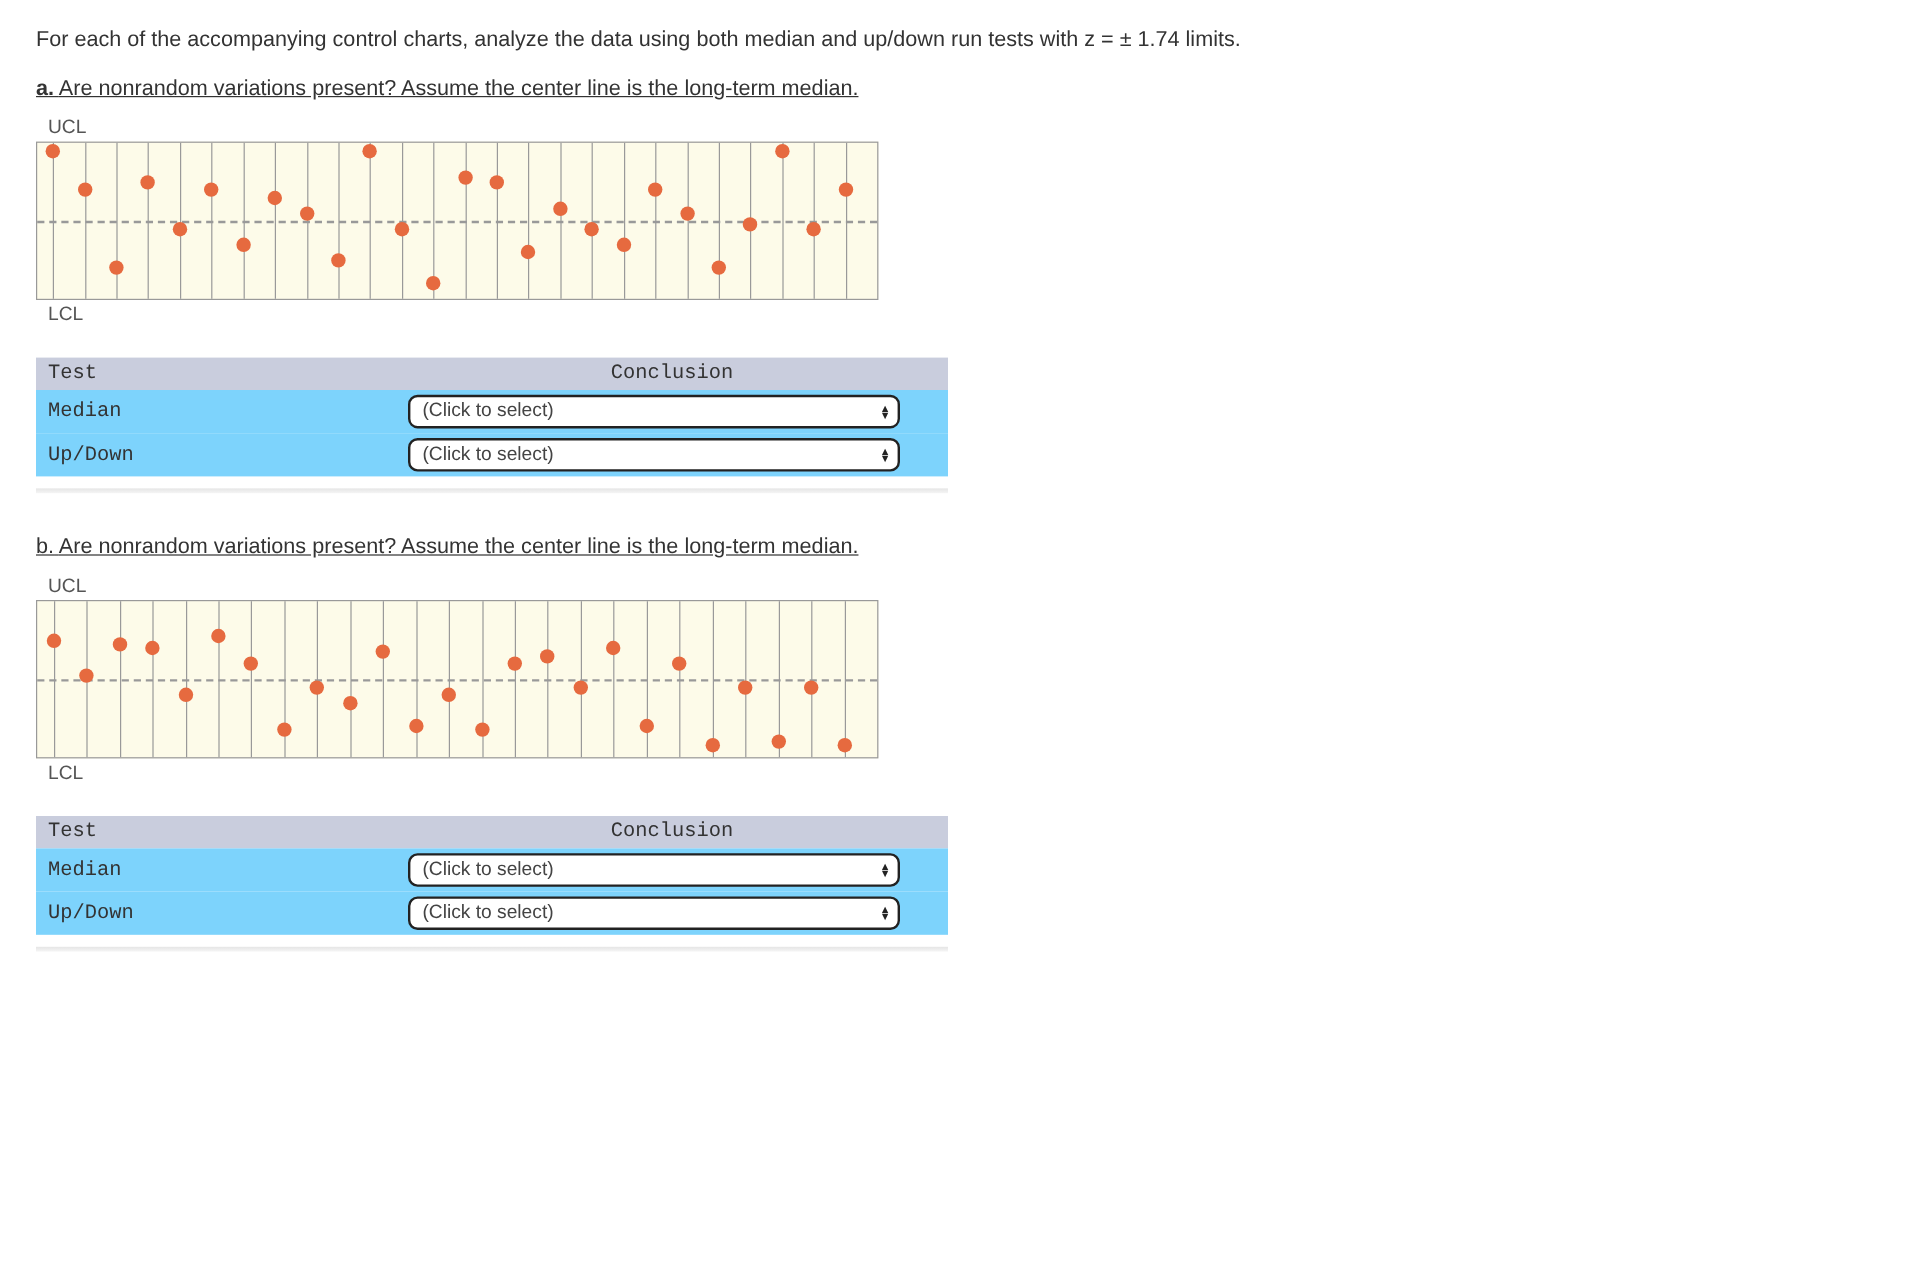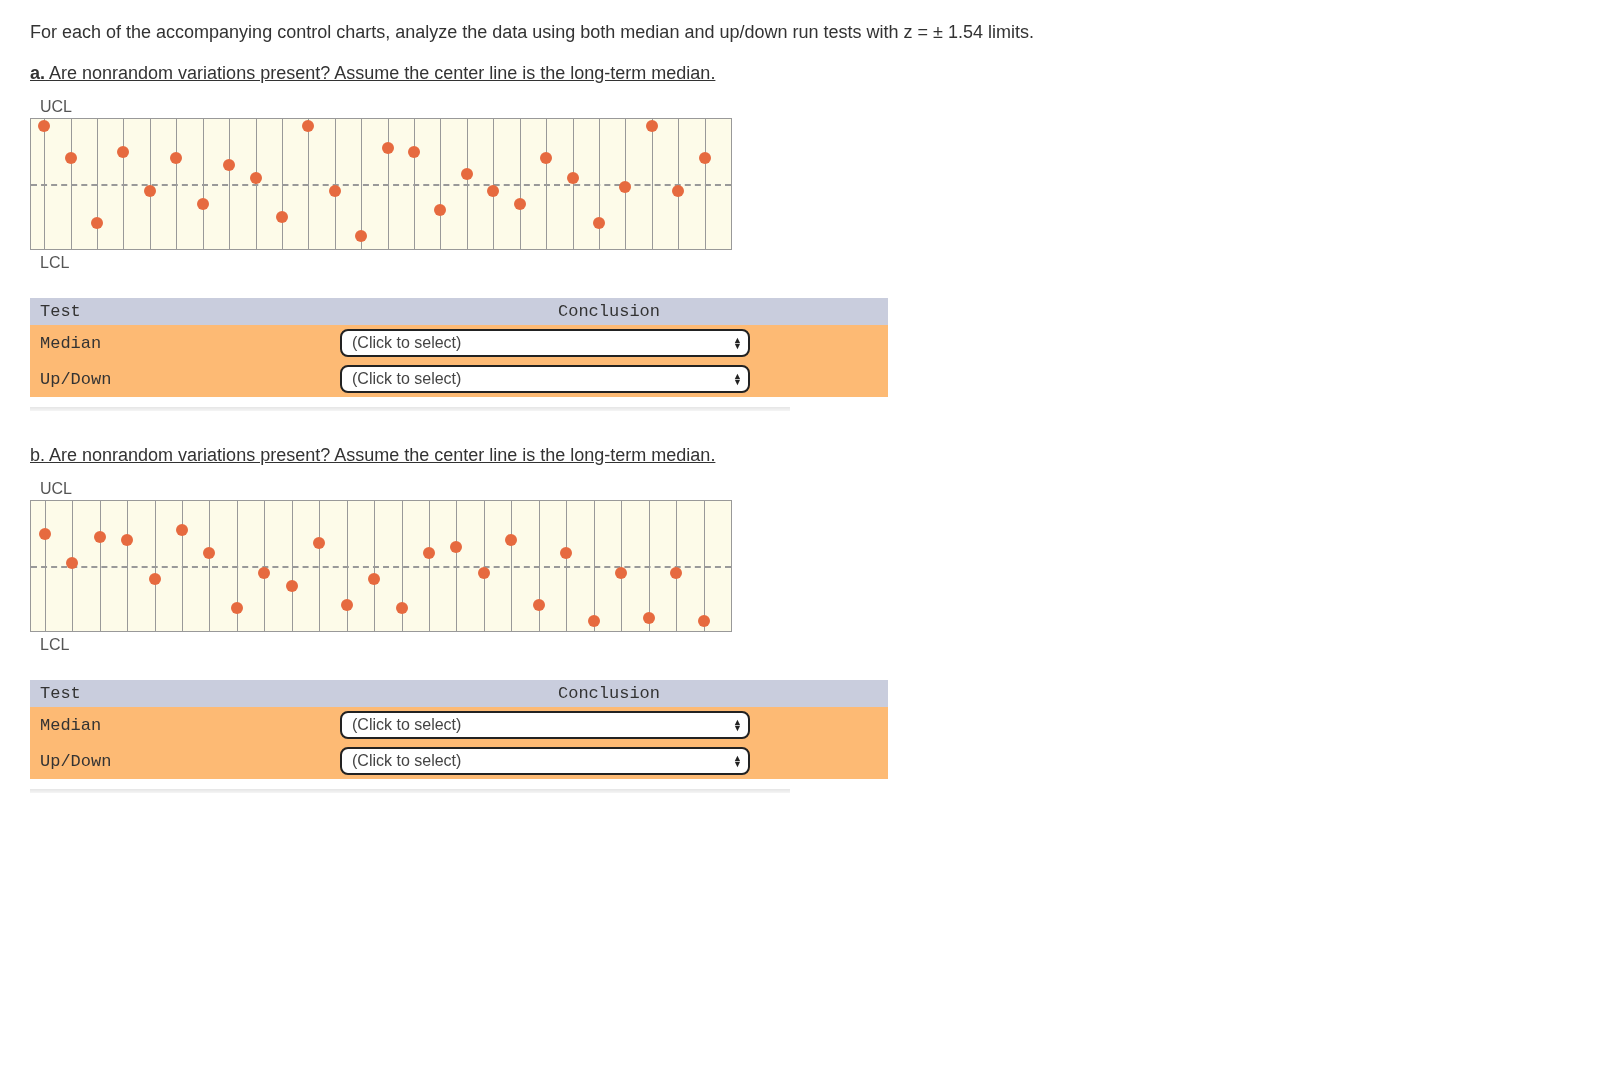--- a/index.html
+++ b/index.html
@@ -49,35 +49,35 @@
   .chart .dot {
     position: absolute;
     width: 12px;
     height: 12px;
     background: #e66a3f;
     border-radius: 50%;
     transform: translate(-50%, -50%);
   }
   .answer-table {
     border-collapse: collapse;
-    width: 858px;
+    width: 760px;
     margin: 20px 0 10px 0;
     font-size: 17px;
   }
   .answer-table td {
     padding: 4px 10px;
     vertical-align: middle;
   }
   .answer-table .hdr {
     background: #c9cddd;
     font-family: "Courier New", monospace;
     color: #333;
   }
   .answer-table .rowcell {
-    background: #fdba74;
+    background: #7dd3fc;
     font-family: "Courier New", monospace;
   }
   .answer-table .col-test { width: 280px; }
   .answer-table .col-conc { text-align: center; }
   .sel-wrap {
     display: inline-flex;
     align-items: center;
     background: #fff;
     border: 2px solid #222;
     border-radius: 8px;
@@ -100,21 +100,21 @@
   .bottom-divider {
     height: 4px;
     width: 760px;
     background: linear-gradient(#e5e5e5, #f5f5f5);
     margin-top: 4px;
   }
 </style>
 </head>
 <body>
 
-<div class="intro">For each of the accompanying control charts, analyze the data using both median and up/down run tests with z = ± 1.54 limits.</div>
+<div class="intro">For each of the accompanying control charts, analyze the data using both median and up/down run tests with z = ± 1.74 limits.</div>
 
 <div class="part-label">
   <b>a.</b>
   <span>Are nonrandom variations present? Assume the center line is the long-term median.</span>
 </div>
 
 <div class="chart-block">
   <div class="limit-label">UCL</div>
   <div class="chart" id="chart-a">
     <div class="center-line"></div>

